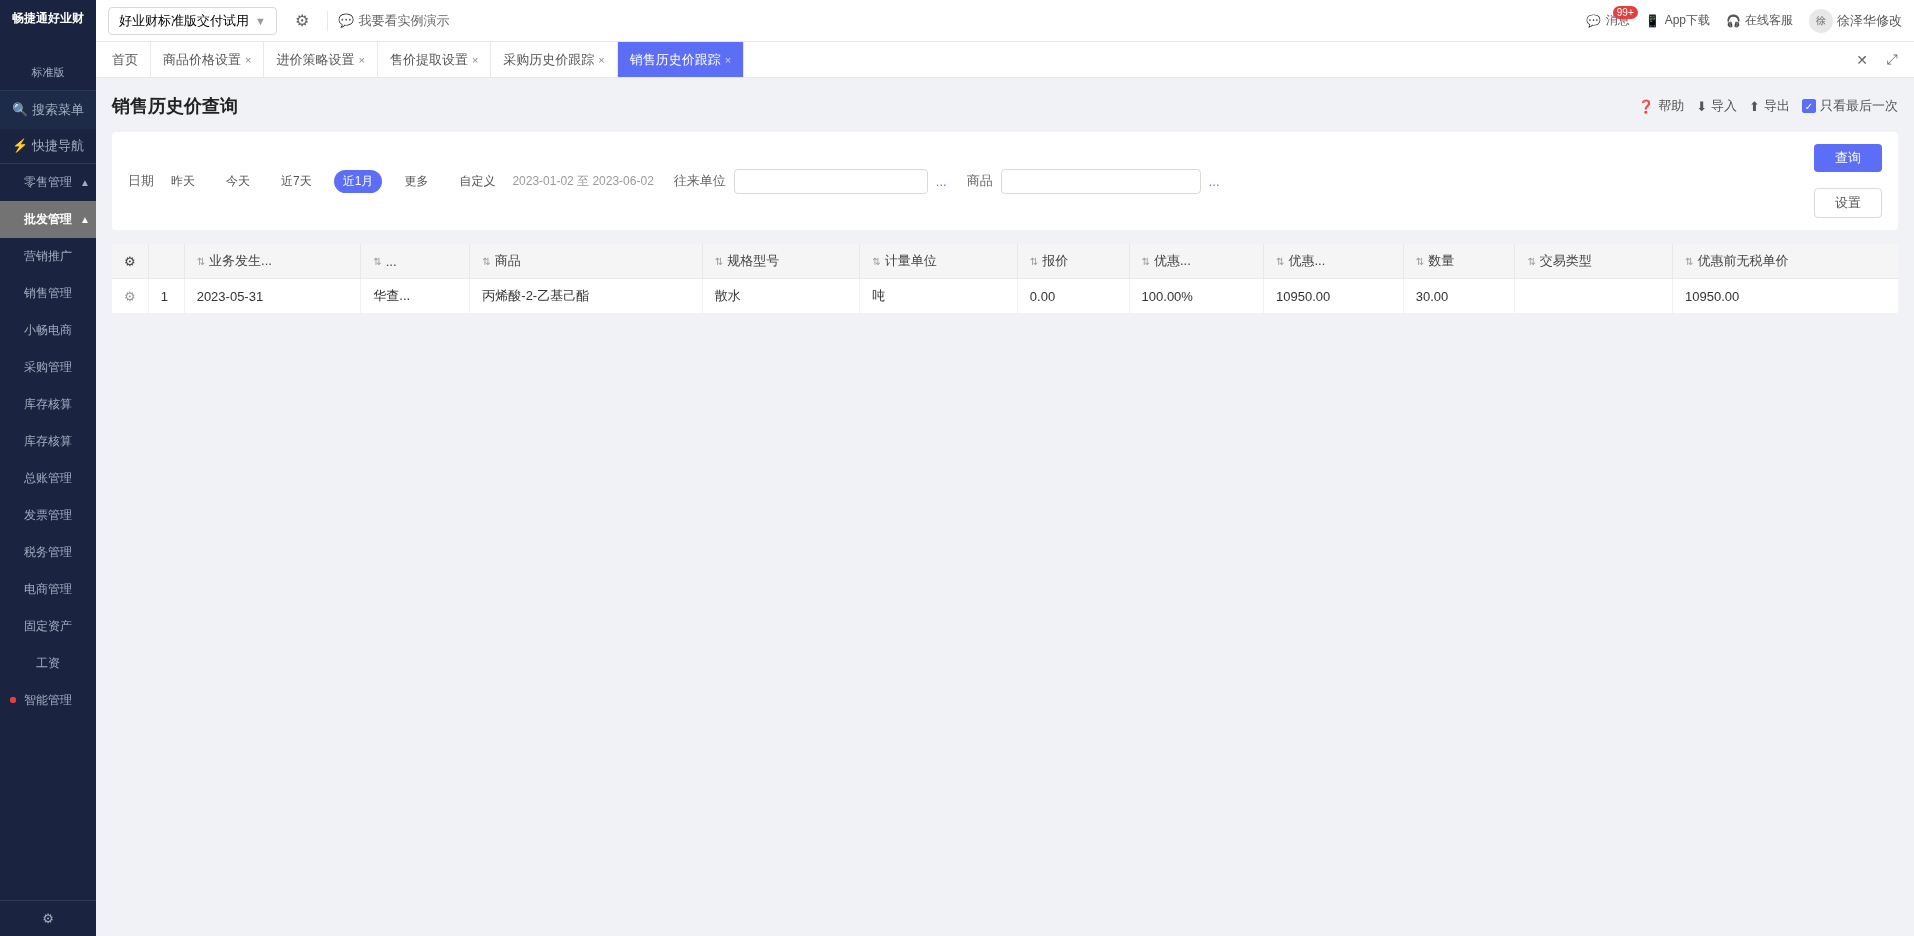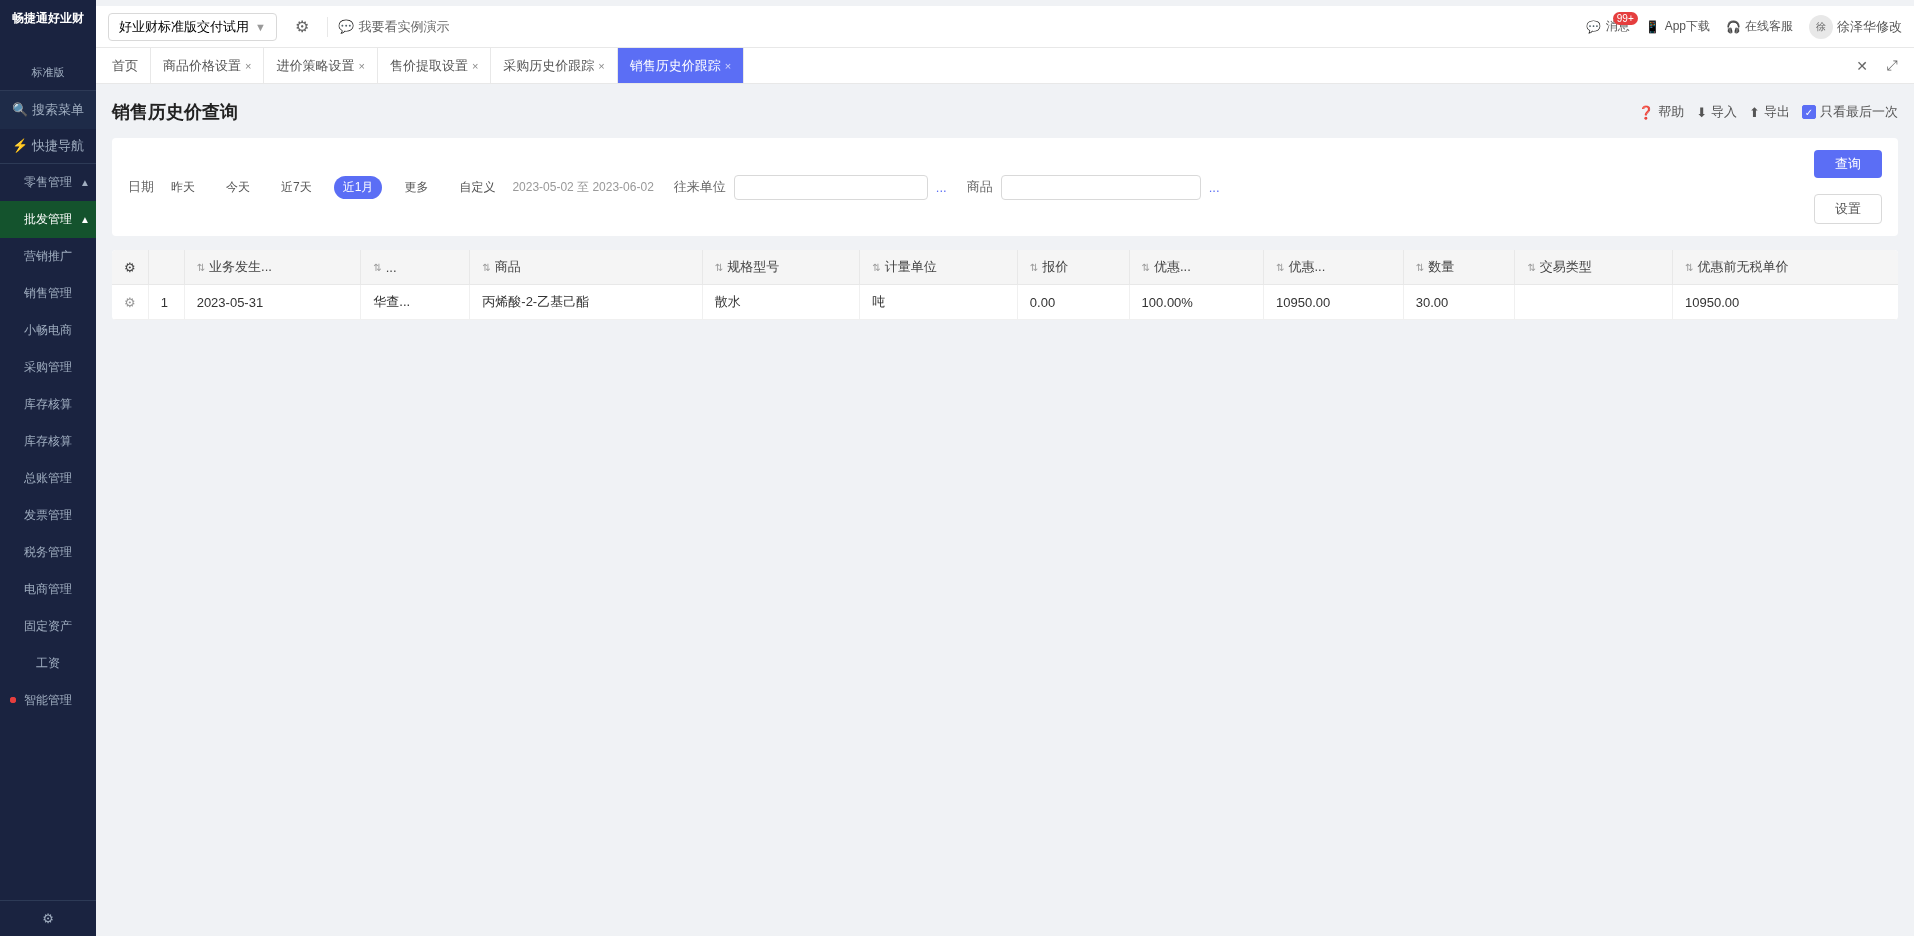--- a/index.html
+++ b/index.html
@@ -58,21 +58,21 @@
       padding: 10px 8px;
       display: flex;
       flex-direction: column;
       align-items: center;
       justify-content: center;
       cursor: pointer;
       color: #a0aec0;
       font-size: 12px;
       position: relative;
     }
-    .sidebar-item.active { background: #14532d; color: #fff; }
+    .sidebar-item.active { background: #737373; color: #fff; font-weight: bold; }
     .sidebar-item .arrow {
       position: absolute;
       right: 6px;
       top: 50%;
       transform: translateY(-50%);
       font-size: 10px;
     }
     .sidebar-item.has-dot::before {
       content: '';
       width: 6px; height: 6px;
@@ -94,21 +94,20 @@
       border-top: 1px solid #2d3a56;
     }
 
     
     .main {
       flex: 1;
       display: flex;
       flex-direction: column;
       background: #f0f2f5;
       overflow: hidden;
-      margin-top: 6px;
     }
 
     
     .topbar {
       background: #fff;
       border-bottom: 1px solid #e8e8e8;
       display: flex;
       align-items: center;
       padding: 0 12px;
       height: 42px;
@@ -575,21 +574,21 @@
       <div class="filter-group">
         <span class="filter-label">日期</span>
         <div class="date-btns">
           <span class="date-btn">昨天</span>
           <span class="date-btn">今天</span>
           <span class="date-btn">近7天</span>
           <span class="date-btn active">近1月</span>
           <span class="date-btn">更多</span>
           <span class="date-btn">自定义</span>
         </div>
-        <div class="date-range">2023-05-02 至 2023-06-02</div>
+        <div class="date-range">2023-01-02 至 2023-06-02</div>
       </div>
 
       <div class="filter-group">
         <span class="filter-label">往来单位</span>
         <input class="filter-input" type="text" style="min-width: 120px;">
         <span class="filter-dots">...</span>
       </div>
 
       <div class="filter-group">
         <span class="filter-label">商品</span>

